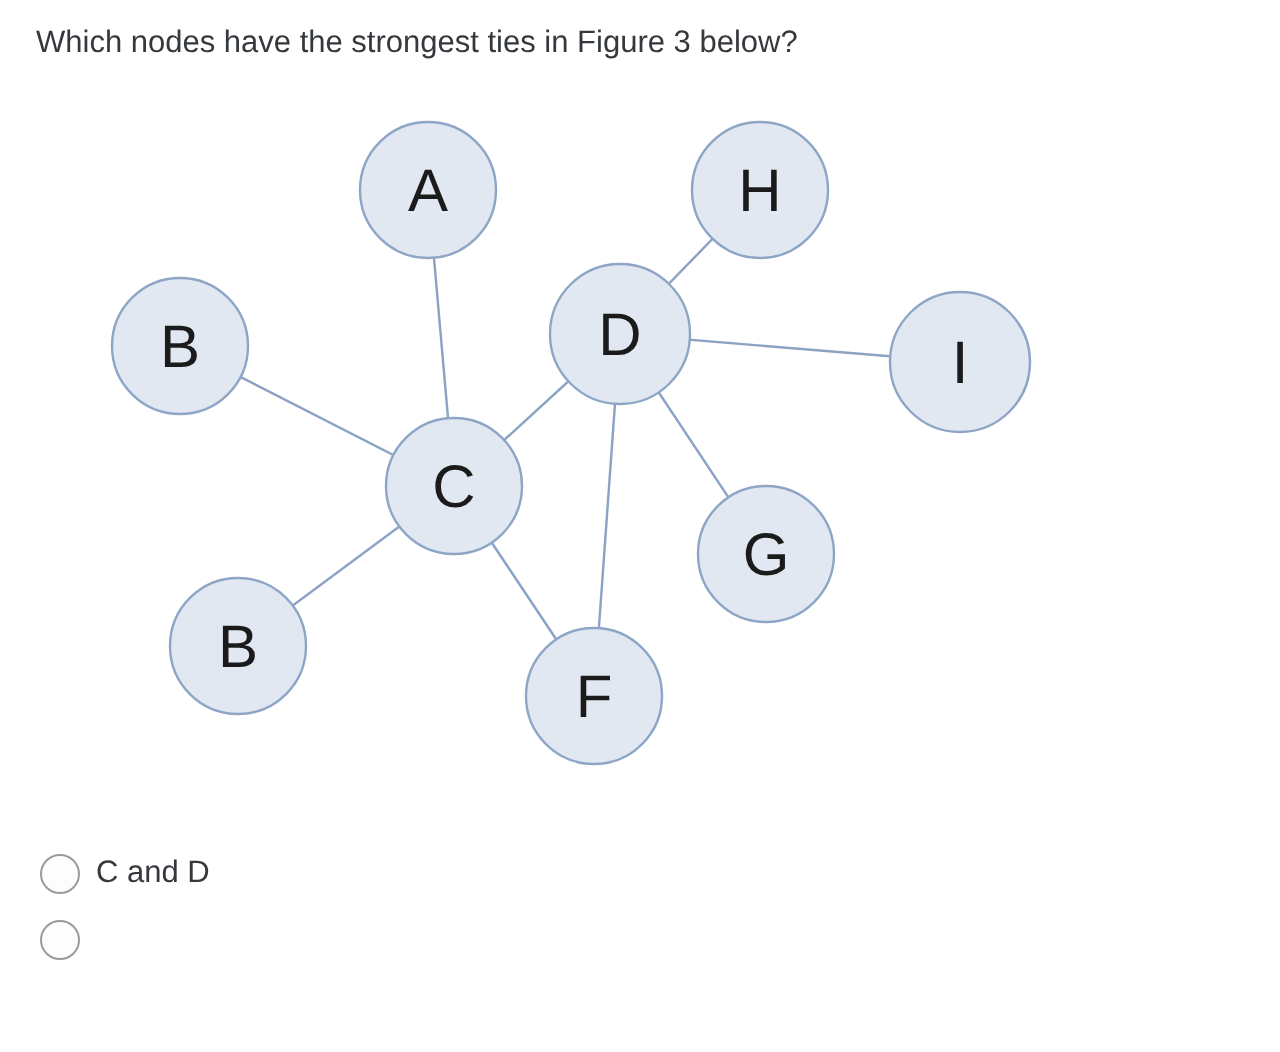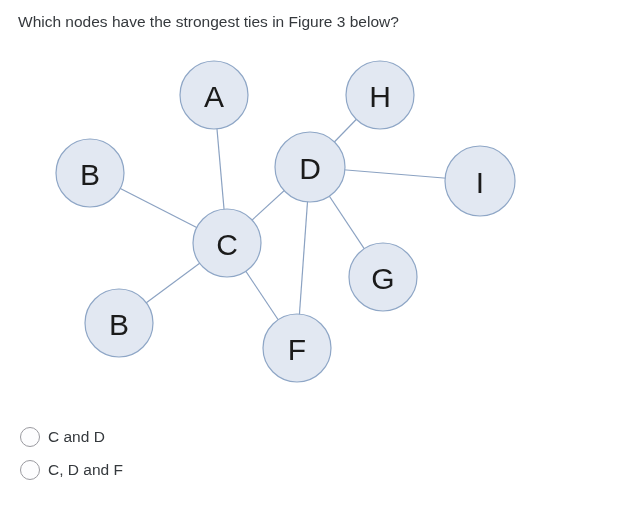--- a/index.html
+++ b/index.html
@@ -102,17 +102,16 @@
       <text x="297" y="348" text-anchor="middle" dominant-baseline="central" dy="1" fill="#1b1b1b">F</text>
     </svg>
 
   <div class="options">
     <div class="option">
       <span class="radio"></span>
       <span class="option-label">C and D</span>
     </div>
     <div class="option">
       <span class="radio"></span>
-      <span class="option-label">C, D and F</span>
     </div>
   </div>
 
 </div>
 
 </body></html>

